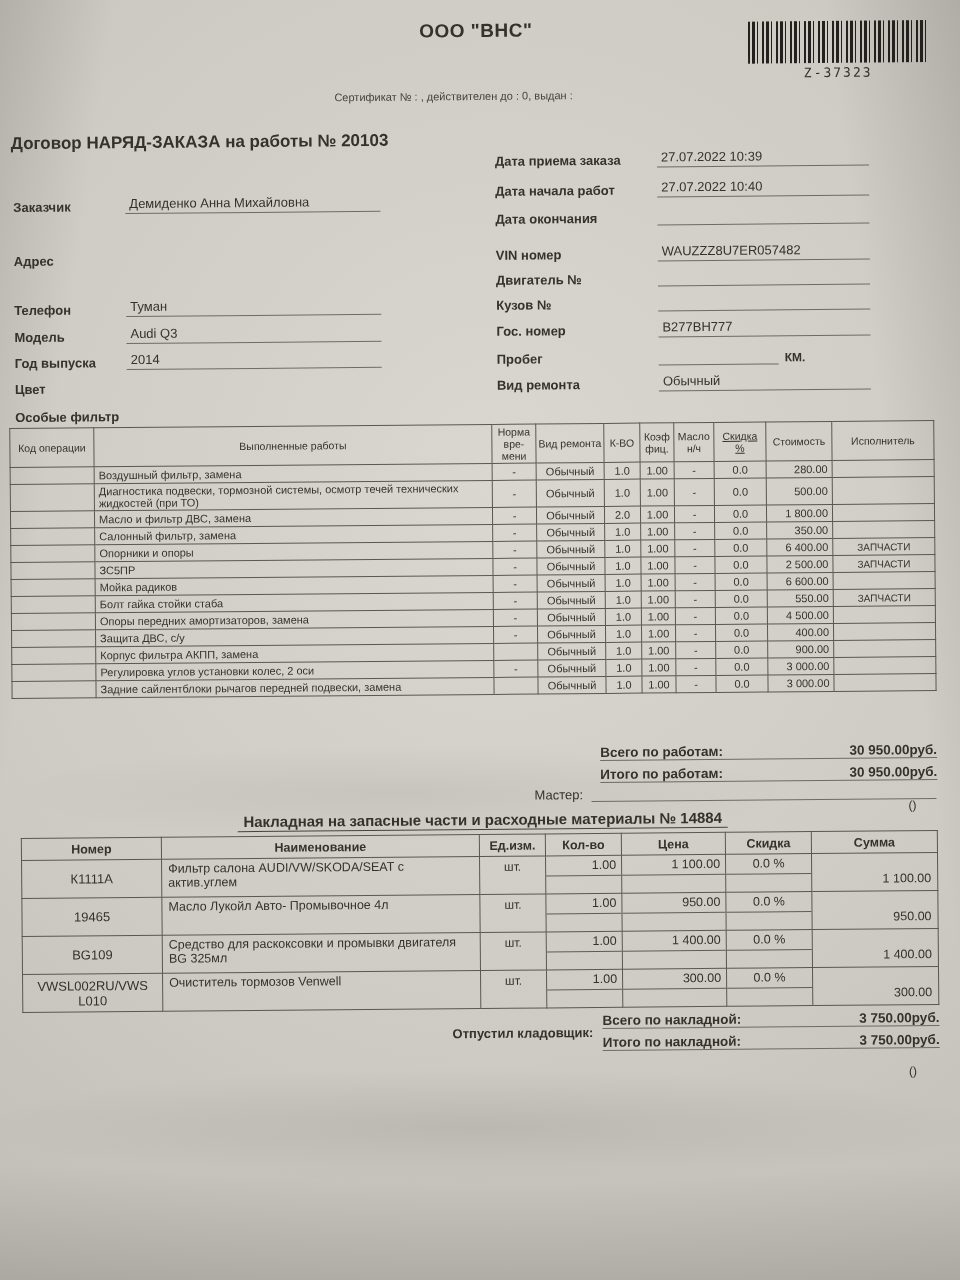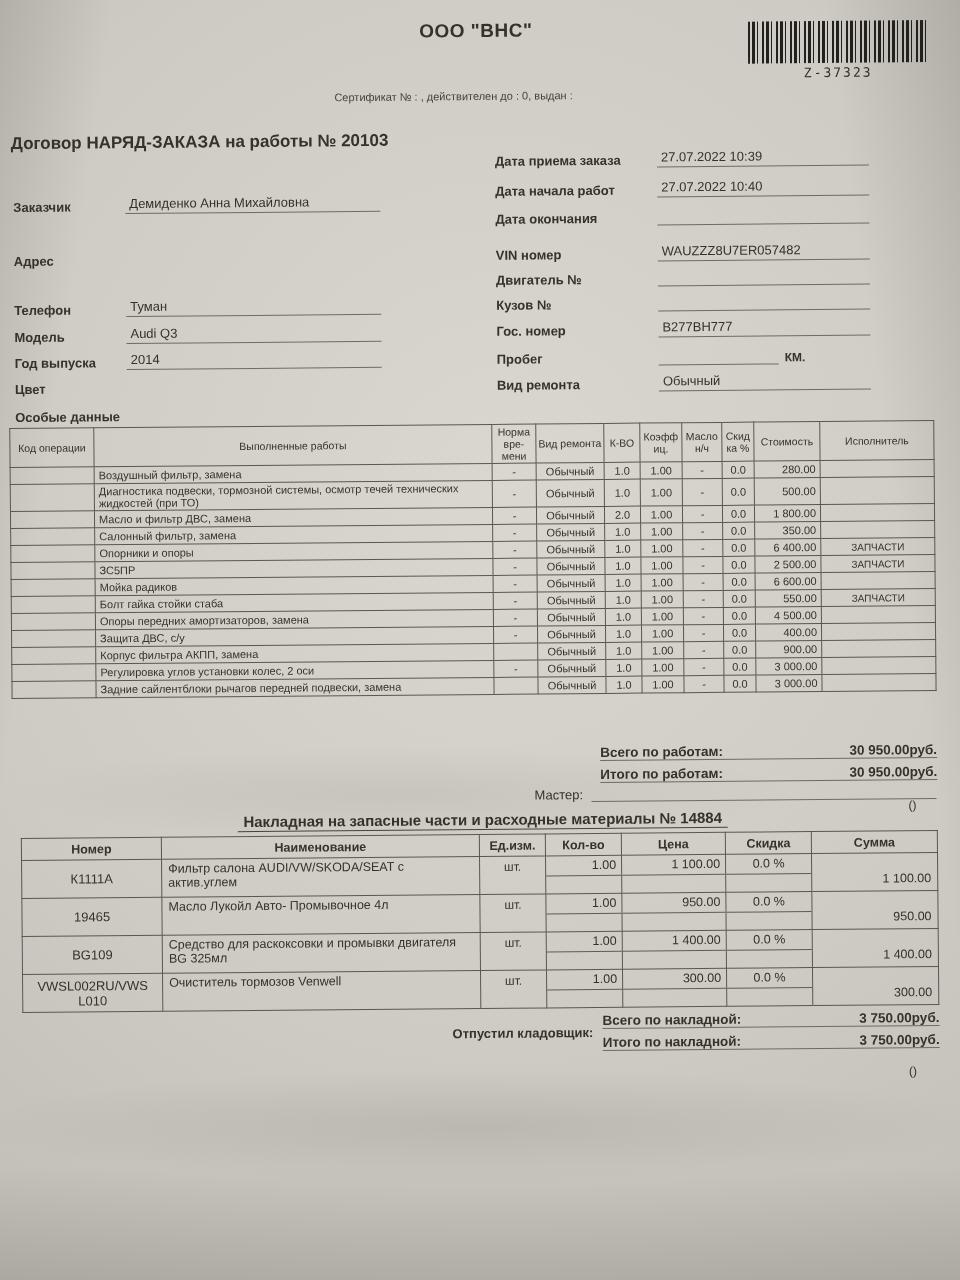--- a/index.html
+++ b/index.html
@@ -56,23 +56,23 @@
   th,td{border:1px solid #5a5751;}
 
   .works{position:absolute;top:424px;left:10px;width:925px;}
   .works th{font-size:10.5px;font-weight:normal;text-align:center;vertical-align:middle;
     height:38px;padding:1px 2px;overflow-wrap:anywhere;}
   .works th:nth-child(1){width:84px;}
   .works th:nth-child(2){width:398px;}
   .works th:nth-child(3){width:44px;margin-top:9px;}
   .works th:nth-child(4){width:68px;}
   .works th:nth-child(5){width:36px;margin-top:43px;}
-  .works th:nth-child(6){width:42px;}
+  .works th:nth-child(6){width:34px;}
   .works th:nth-child(7){width:40px;}
-  .works th:nth-child(8){width:32px;}
+  .works th:nth-child(8){width:52px;text-decoration:underline;}
   .works th:nth-child(9){width:66px;}
   .works td{font-size:11px;padding:1px 4px;height:17px;text-align:center;vertical-align:middle;}
   .works td.work{text-align:left;}
   .works td.cost{text-align:right;}
   .works td.exec{font-size:10px;}
 
   .totals{position:absolute;width:337px;left:598px;}
   #works-totals{top:740px;}
   #invoice-totals{top:1008px;}
   .trow{display:flex;justify-content:space-between;align-items:flex-end;height:22px;
@@ -140,21 +140,21 @@
           <span class="fvalue">Audi Q3</span>
         </div>
         <div class="field">
           <span class="flabel">Год выпуска</span>
           <span class="fvalue">2014</span>
         </div>
         <div class="field">
           <span class="flabel">Цвет</span>
         </div>
         <div class="field">
-          <span class="flabel">Особые данные</span>
+          <span class="flabel">Особые фильтр</span>
         </div>
       </div>
     <div class="fields" id="order-fields">
         <div class="field">
           <span class="flabel">Дата приема заказа</span>
           <span class="fvalue">27.07.2022  10:39</span>
         </div>
         <div class="field">
           <span class="flabel">Дата начала работ</span>
           <span class="fvalue">27.07.2022  10:40</span>

